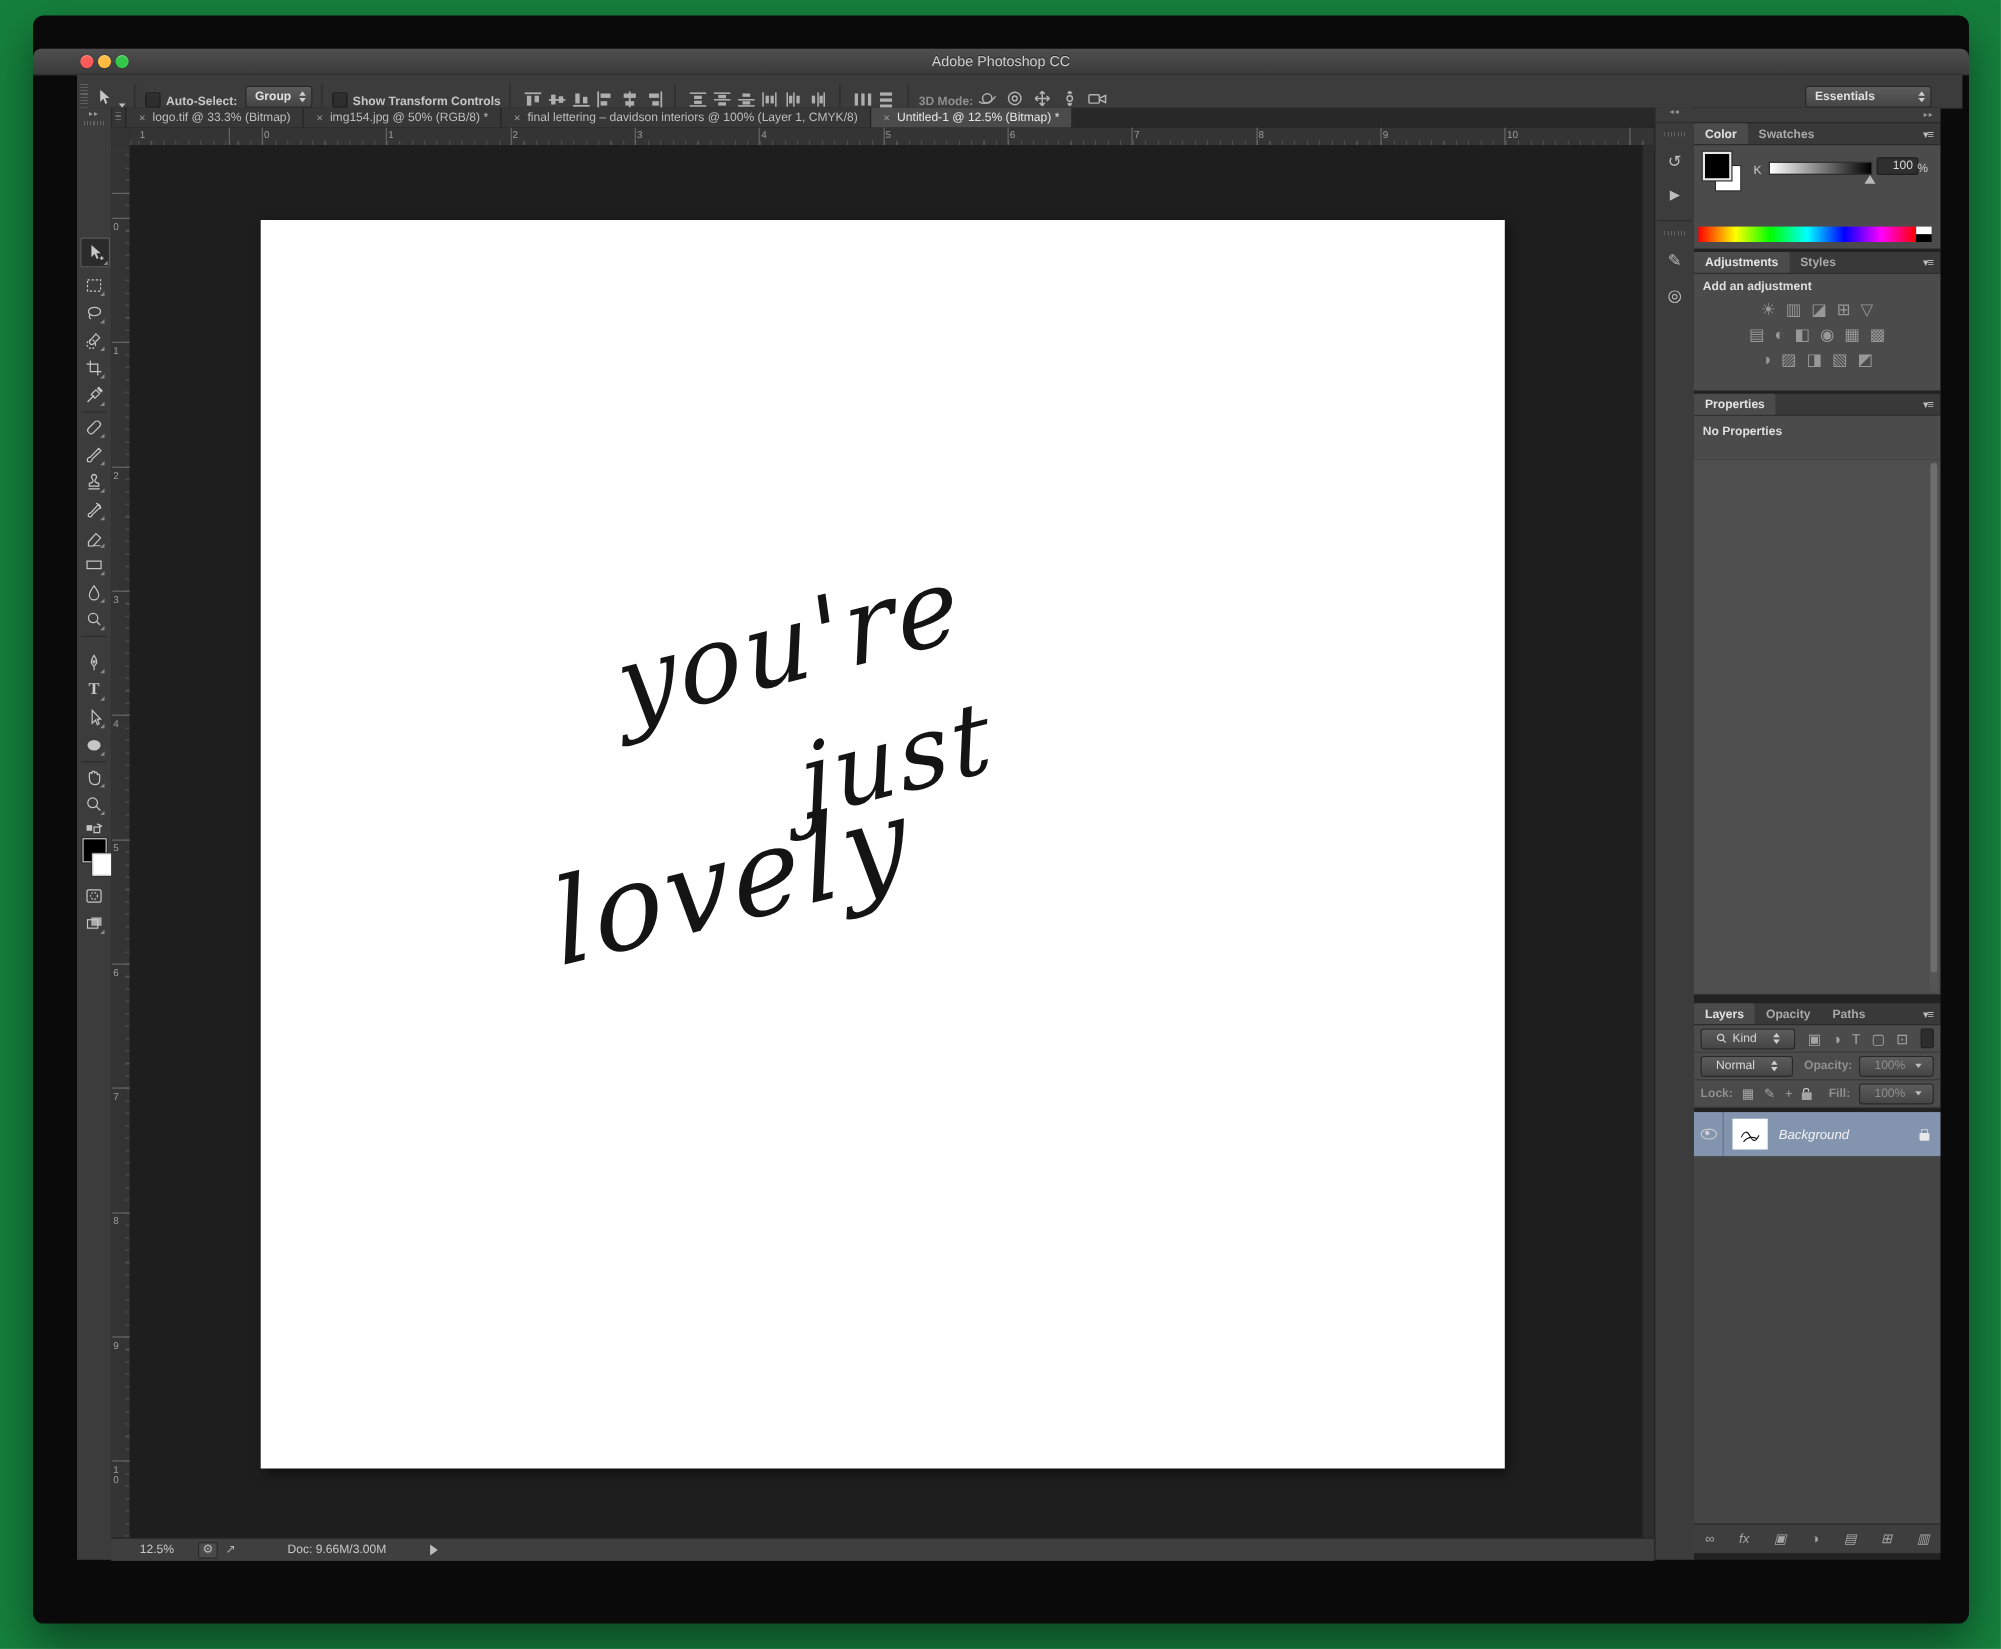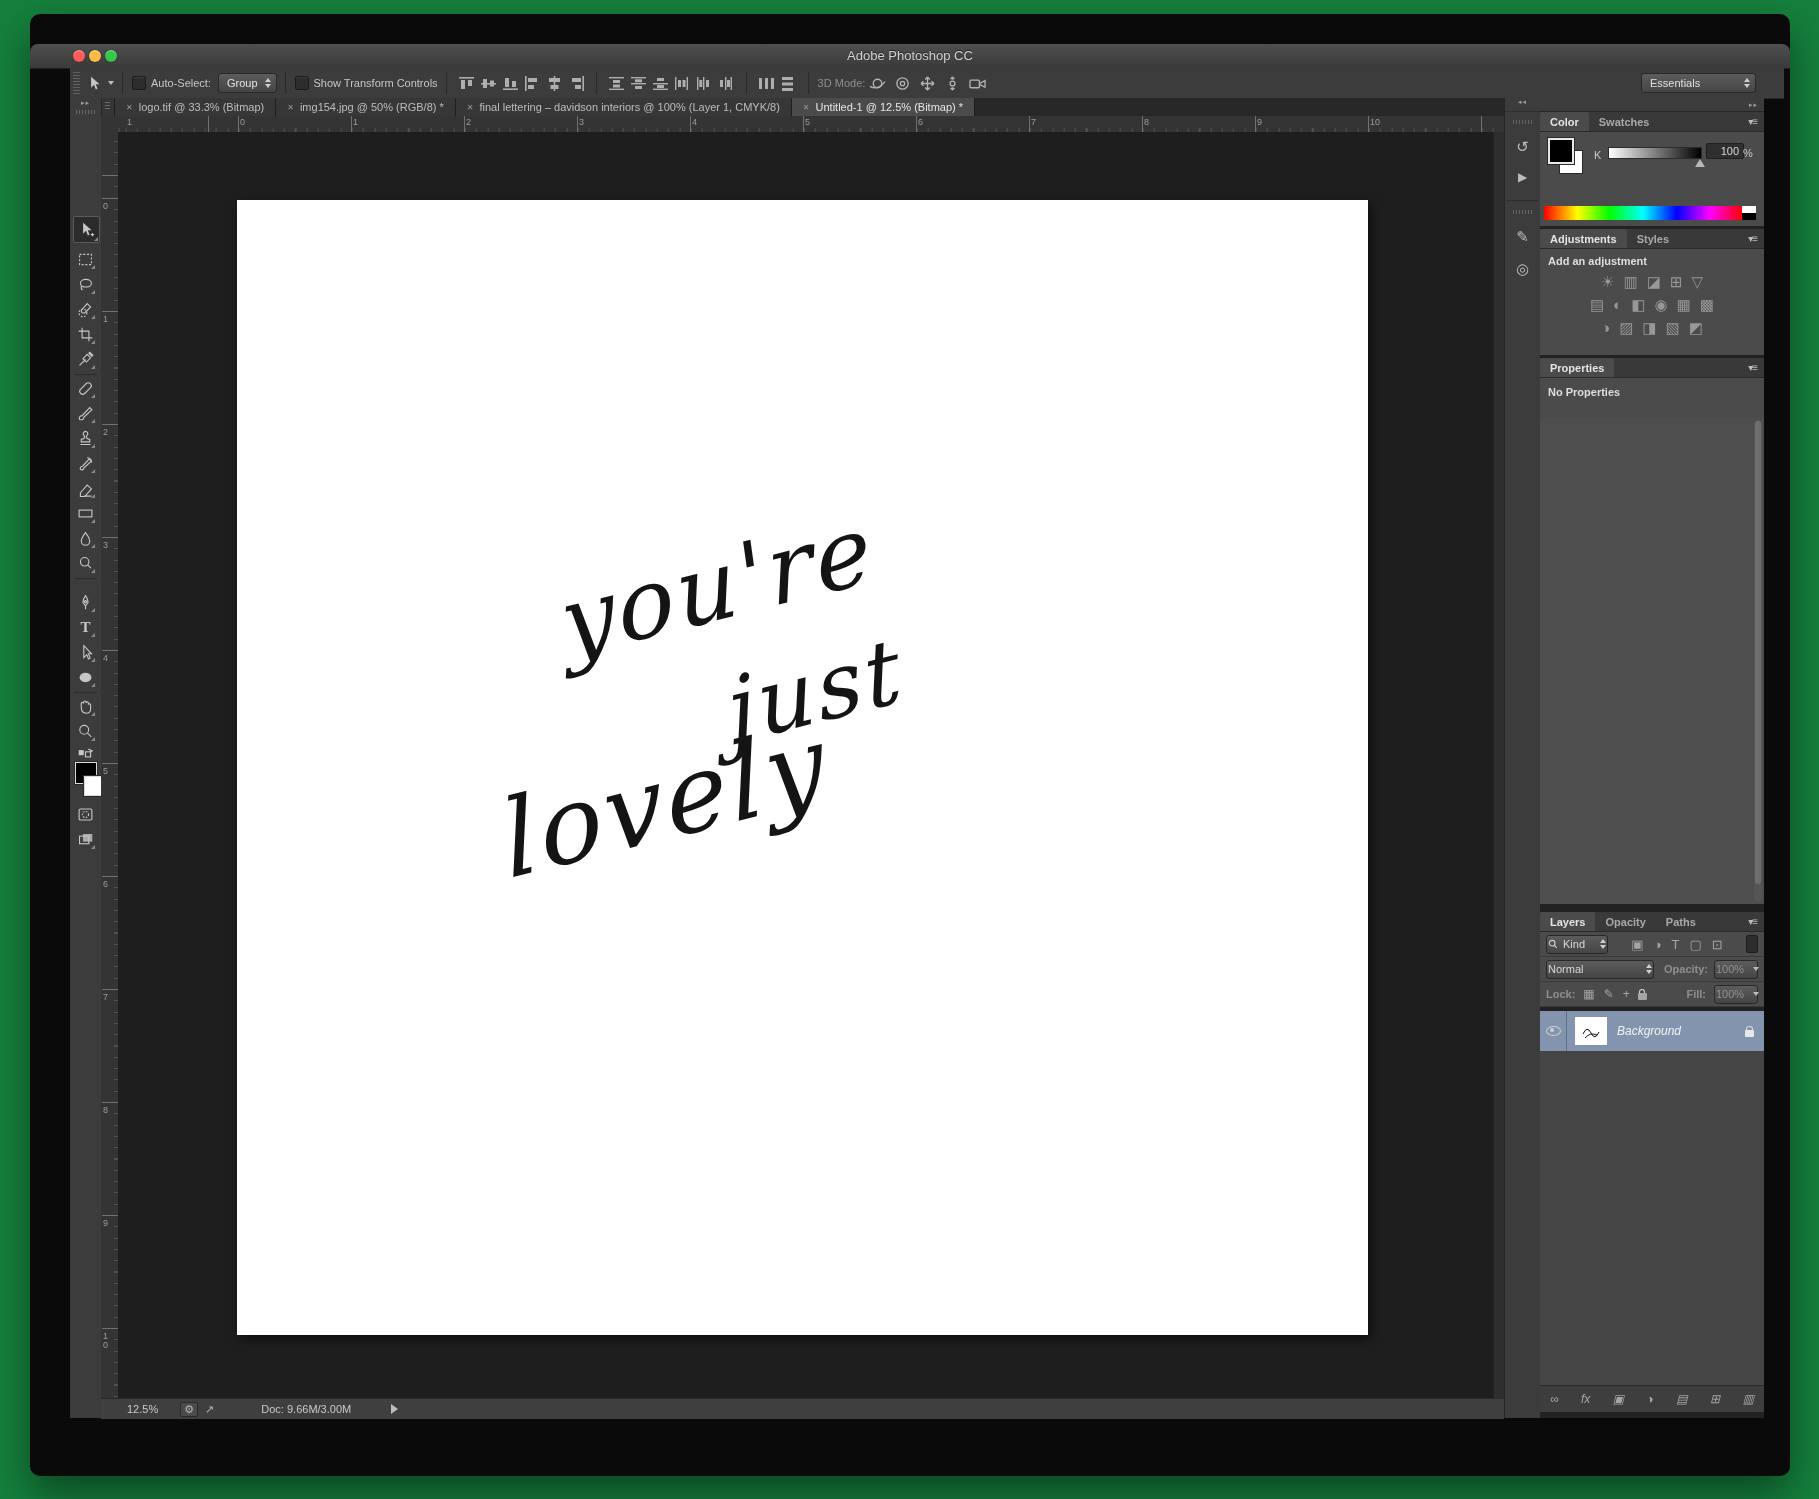--- a/index.html
+++ b/index.html
@@ -10,21 +10,21 @@
   #win{position:absolute;left:30px;top:14px;width:1760px;height:1462px;background:#0a0a0a;
        border-radius:10px;box-shadow:0 18px 40px rgba(0,0,0,.45);}
   #titlebar{position:absolute;left:30px;top:44px;width:1760px;height:24px;
     background:linear-gradient(#4f4f4f,#3a3a3a);border-radius:8px 8px 0 0;
     border-bottom:1px solid #1f1f1f;}
   .tl{position:absolute;top:50px;width:12px;height:12px;border-radius:50%;box-shadow:inset 0 1px 1px rgba(255,255,255,.4),0 0 1px #000;}
   #title-text{position:absolute;left:30px;top:48px;width:1760px;text-align:center;
     font-size:13px;color:#d2d2d2;text-shadow:0 -1px 0 #222;}
   
   #optbar{position:absolute;left:70px;top:68px;width:1714px;height:30px;background:#3c3c3c;
-    border-bottom:1px solid #272727;display:flex;align-items:center;color:#c6c6c6;font-size:11px;}
+    border-bottom:1px solid #272727;display:flex;align-items:flex-end;color:#c6c6c6;font-size:11px;font-weight:bold;}
   .grip-v{width:7px;height:22px;margin:0 5px 0 3px;
     background:repeating-linear-gradient(#7a7a7a 0 1px,transparent 1px 3px);opacity:.6;}
   .osep{width:1px;height:22px;background:#2c2c2c;border-right:1px solid rgba(255,255,255,.07);margin:0 8px;}
   .cb{width:12px;height:12px;background:#2d2d2d;border:1px solid #1b1b1b;border-radius:2px;
       box-shadow:inset 0 1px 0 rgba(255,255,255,.08);margin-right:5px;flex:0 0 auto;}
   .dd{height:18px;background:linear-gradient(#5c5c5c,#454545);border:1px solid #282828;border-radius:3px;
       display:flex;align-items:center;padding:0 5px 0 8px;color:#e0e0e0;gap:7px;}
   .updn{display:inline-flex;flex-direction:column;gap:2px;}
   .updn i{display:block;width:0;height:0;border-left:3.5px solid transparent;border-right:3.5px solid transparent;}
   .updn .u{border-bottom:4px solid #cfcfcf;}
@@ -90,21 +90,21 @@
   .phdr{height:19px;background:#393939;display:flex;align-items:stretch;font-size:11px;font-weight:bold;color:#a9a9a9;border-bottom:1px solid #2b2b2b;}
   .ptab{padding:0 10px;display:flex;align-items:center;}
   .ptab.active{background:#4b4b4b;color:#e3e3e3;border-radius:2px 2px 0 0;}
   .pmenu{margin-left:auto;padding-right:7px;display:flex;align-items:center;color:#bdbdbd;font-weight:normal;font-size:10px;letter-spacing:-1px;}
   .pbody{background:#4b4b4b;position:relative;}
   .pgap{height:3px;background:#222;}
   .adjrow{display:flex;justify-content:center;gap:9px;margin-top:6px;}
   .adjrow .gly{color:#989898;font-size:15px;line-height:17px;}
   .boldlbl{font-weight:bold;color:#dedede;font-size:11px;}
   .dim{color:#8f8f8f;}
-  .lbox{height:17px;background:linear-gradient(#5c5c5c,#454545);border:1px solid #282828;border-radius:3px;display:flex;align-items:center;padding:0 1px;color:#d6d6d6;font-size:11px;gap:5px;}
+  .lbox{height:17px;background:linear-gradient(#5c5c5c,#454545);border:1px solid #282828;border-radius:3px;display:flex;align-items:center;padding:0 13px;color:#d6d6d6;font-size:11px;gap:5px;}
   .eye{width:13px;height:8px;border:1.4px solid #cfcfcf;border-radius:50%;position:relative;}
   .eye::after{content:'';position:absolute;left:3.2px;top:1.2px;width:4px;height:4px;background:#cfcfcf;border-radius:50%;}
   .lockic{width:9px;height:7px;background:#d6d6d6;border-radius:1px;position:relative;margin-top:4px;}
   .lockic::before{content:'';position:absolute;left:1px;top:-4px;width:4.5px;height:3.5px;border:1.5px solid #d6d6d6;border-bottom:none;border-radius:3px 3px 0 0;}
   .gly{color:#a5a5a5;}
   .scrtrack{position:absolute;right:2px;top:2px;width:8px;bottom:2px;background:#555;border-radius:4px;}
   .scrthumb{position:absolute;left:1px;right:1px;top:1px;height:96%;background:#6e6e6e;border-radius:4px;}
   .kslider{height:10px;background:linear-gradient(90deg,#fff,#000);border:1px solid #2b2b2b;position:relative;}
   .kthumb{position:absolute;right:-4px;bottom:-9px;width:0;height:0;border-left:5px solid transparent;border-right:5px solid transparent;border-bottom:8px solid #b9b9b9;}
   .valbox{background:#2f2f2f;border:1px solid #1f1f1f;color:#d8d8d8;font-size:11px;text-align:right;padding:1px 4px;border-radius:2px;}

